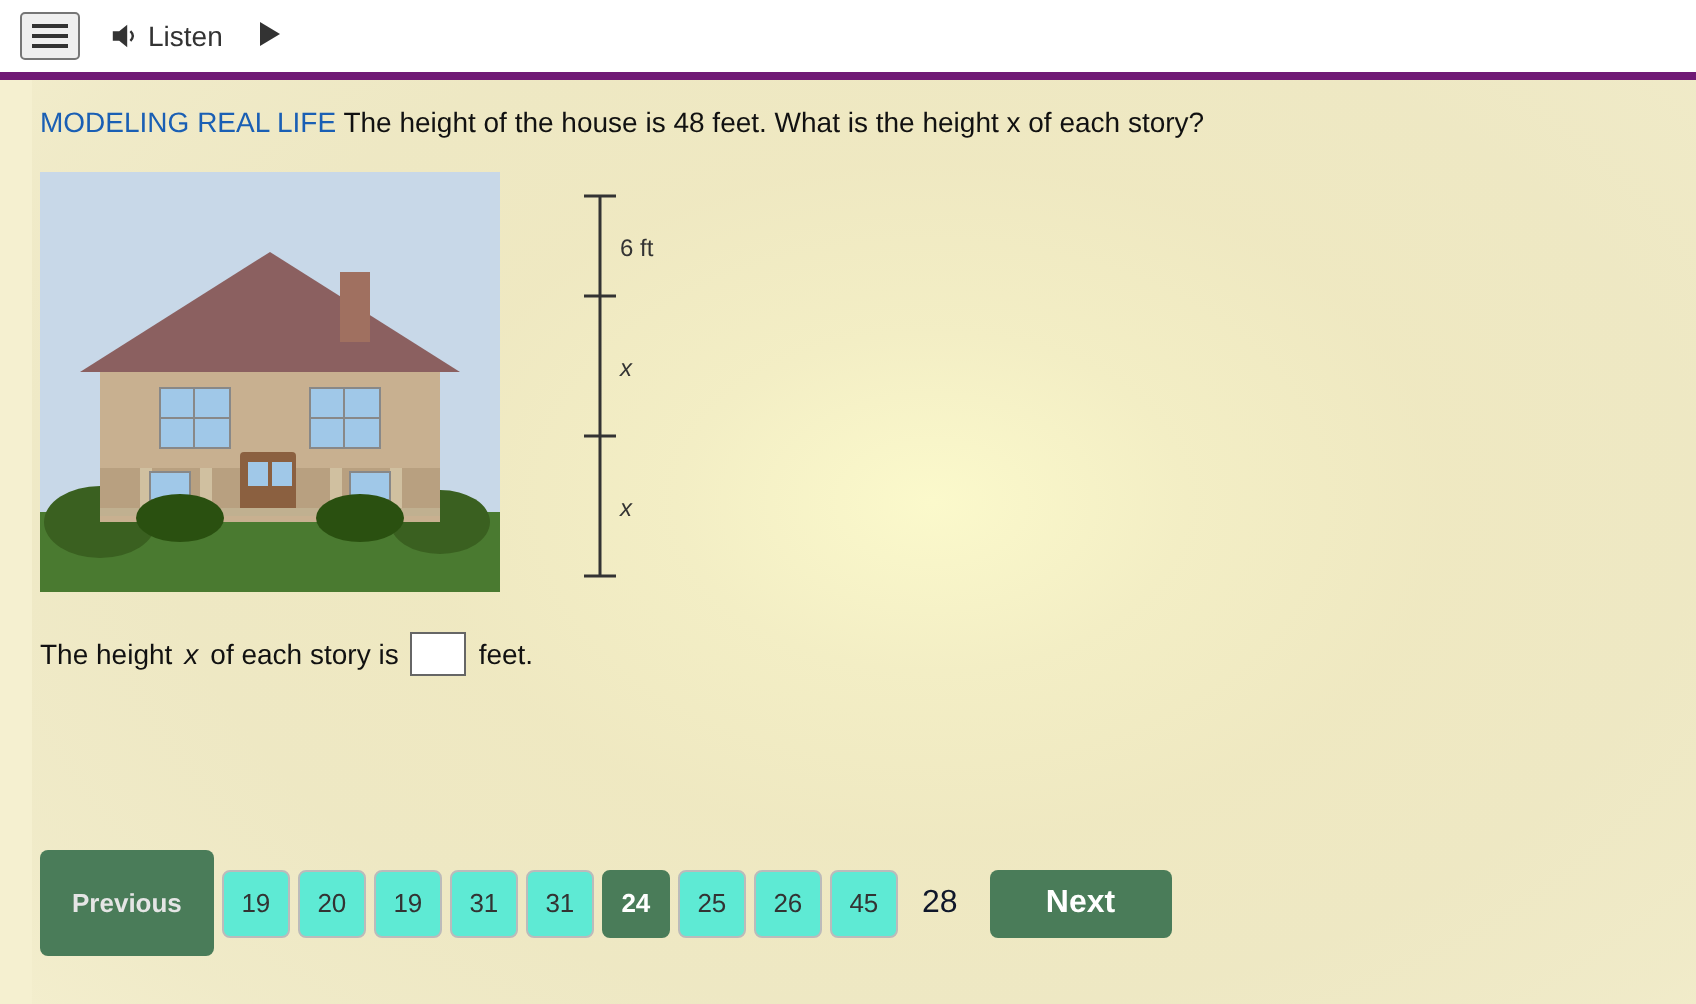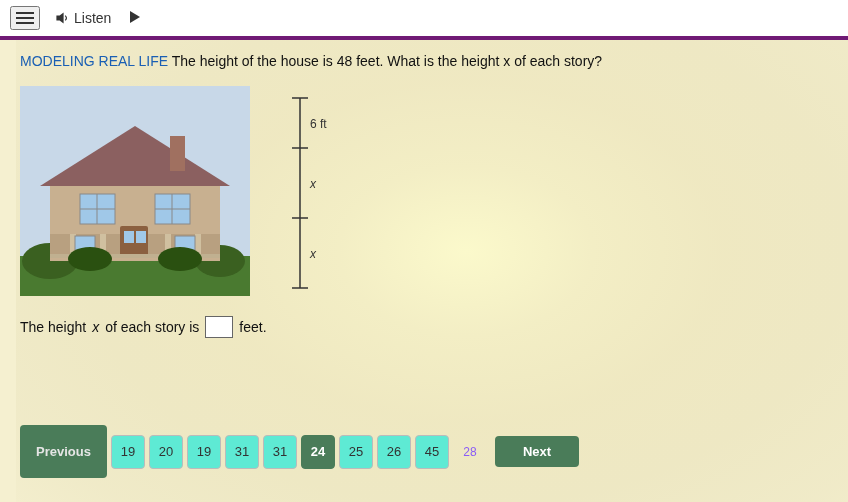--- a/index.html
+++ b/index.html
@@ -197,34 +197,34 @@
       border-color: #4a7c59;
       font-weight: bold;
     }
 
     .nav-btn-next {
       background: #4a7c59;
       color: #fff;
       border: none;
       border-radius: 4px;
       padding: 8px 28px;
-      font-size: 13px;
+      font-size: 16px;
       cursor: pointer;
       font-weight: bold;
       margin-left: 4px;
     }
 
     .page-num-plain {
       display: flex;
       align-items: center;
       justify-content: center;
       width: 34px;
       height: 34px;
-      font-size: 12px;
-      color: #8b5cf6;
+      font-size: 16px;
+      color: #0f172a;
     }
   </style>
 </head>
 <body>
 
 <div class="top-bar">
   <button class="menu-icon-btn" aria-label="Menu">
     <span></span>
     <span></span>
     <span></span>

